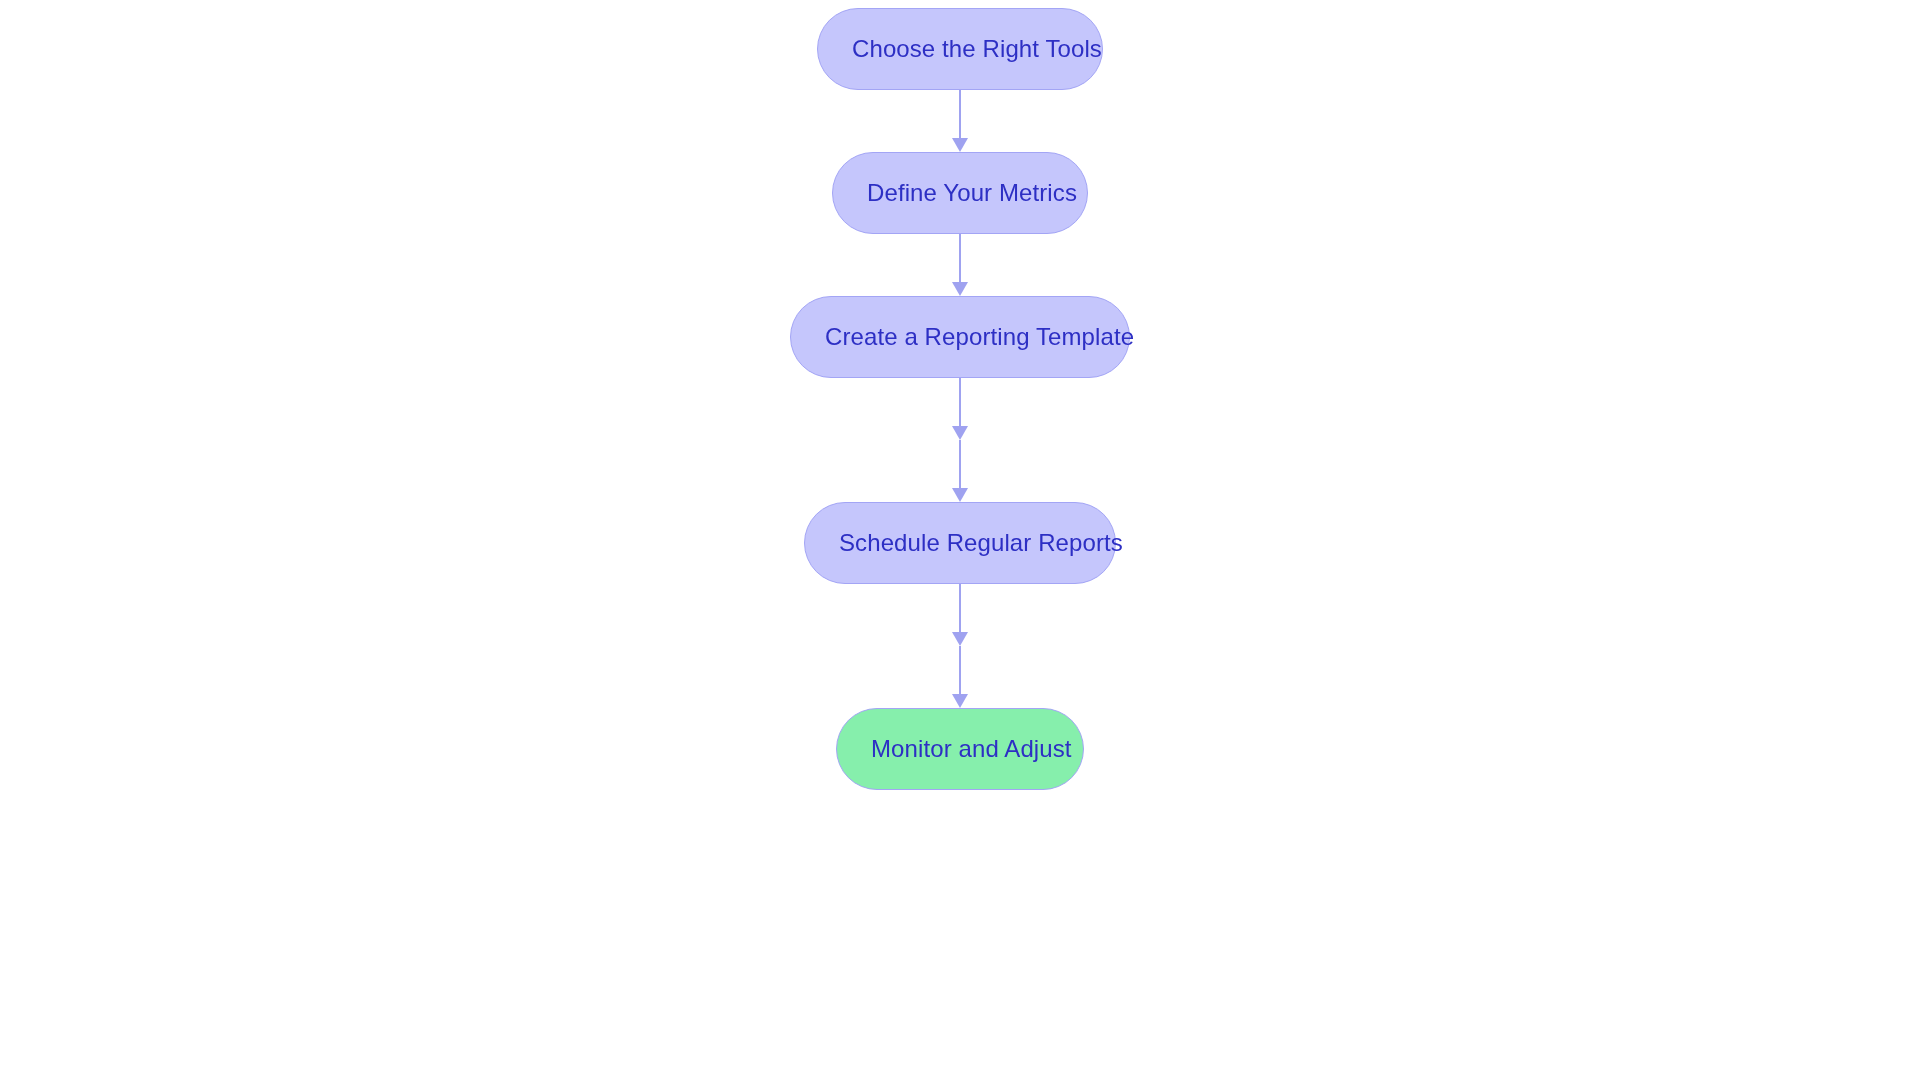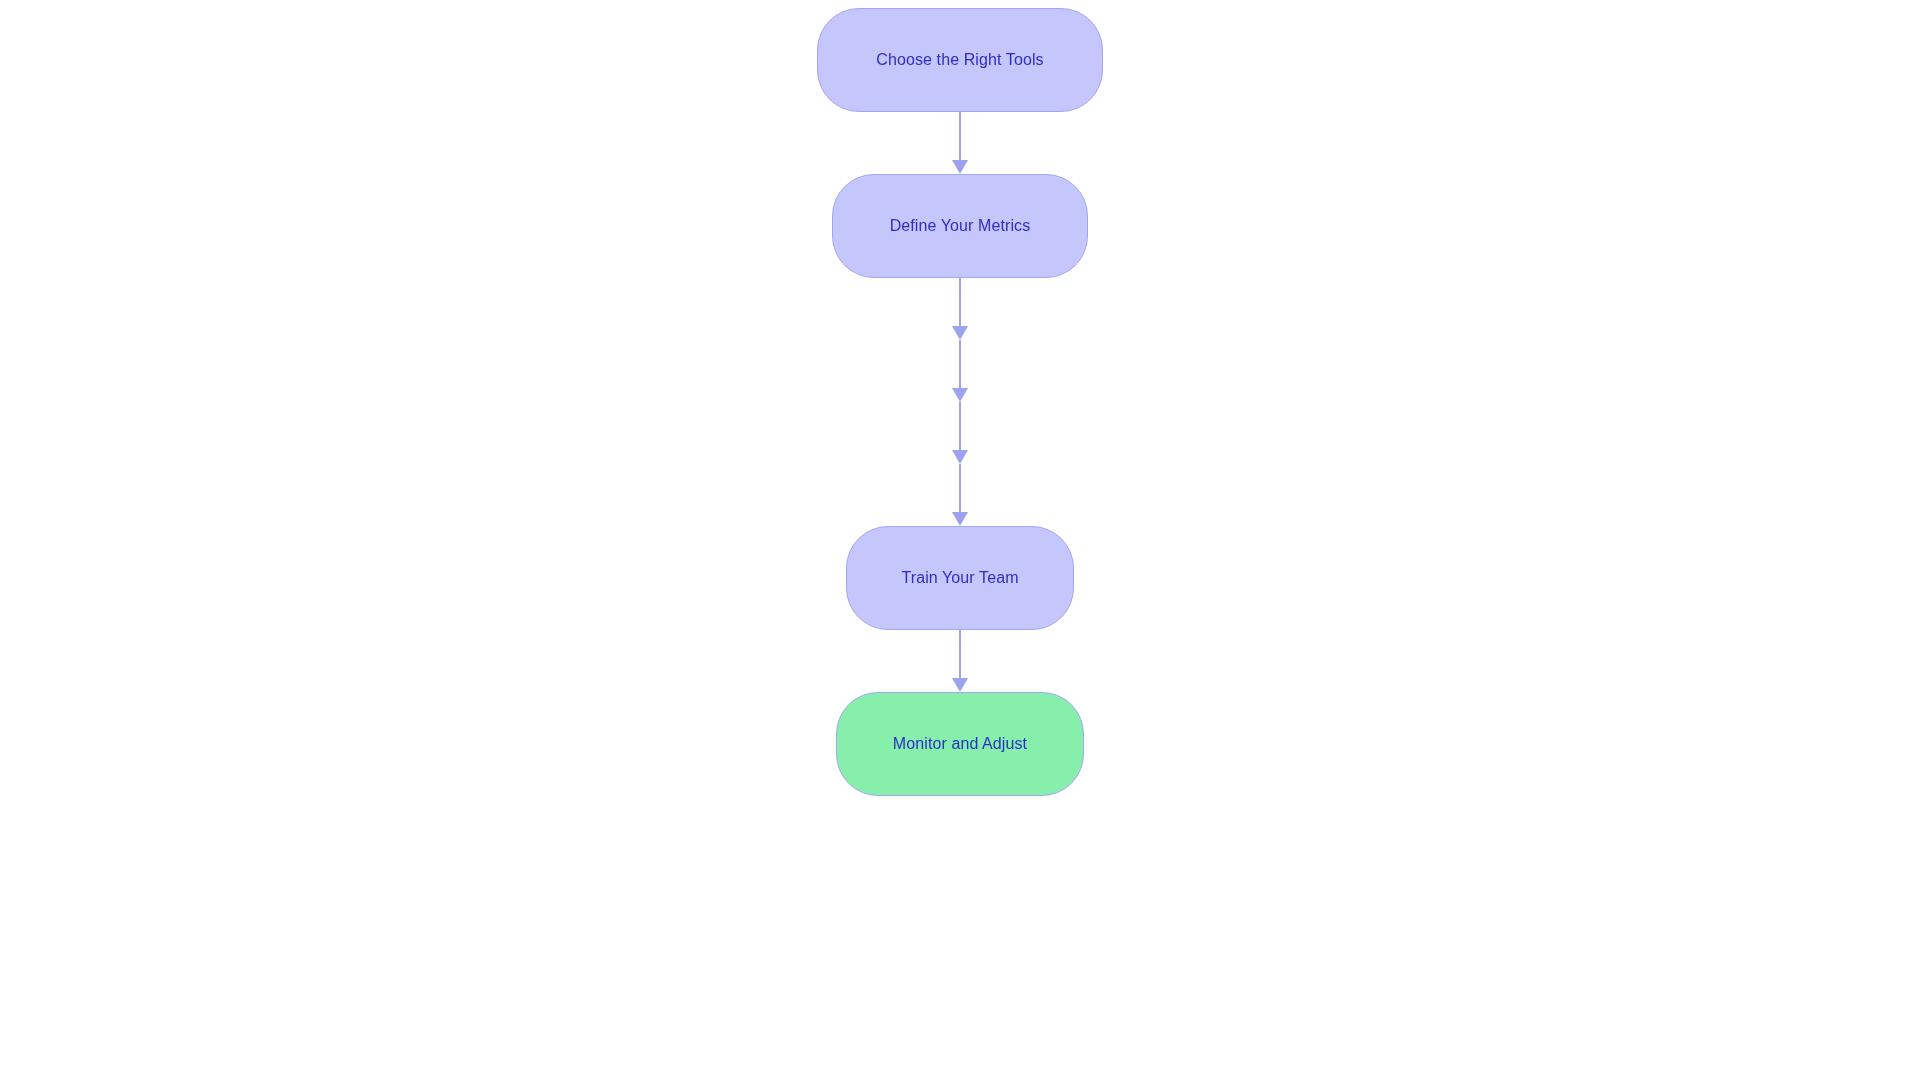--- a/index.html
+++ b/index.html
@@ -30,31 +30,31 @@
     flex-direction: column;
     align-items: center;
   }
 
   .flow-node {
     box-sizing: border-box;
     background: #c5c6fc;
     border: 1.6px solid #a3a5f5;
     border-radius: 42px;
     color: #2d2fc4;
-    font-size: 16px;
+    font-size: 24px;
     font-family: "Liberation Sans", sans-serif;
     font-weight: 400;
     letter-spacing: 0.1px;
     display: flex;
     align-items: center;
-    justify-content: center;
+    justify-content: flex-start;
     text-align: center;
     white-space: nowrap;
     padding: 0 34px;
-    height: 104px;
+    height: 82px;
     line-height: 1;
     user-select: none;
   }
 
   .flow-connector {
     position: relative;
     width: 20px;
     display: flex;
     flex-direction: column;
     align-items: center;
@@ -93,41 +93,44 @@
 
     <div class="flow-node" style="width: 256px; background: rgb(197, 198, 252); border-color: rgb(163, 165, 245); color: rgb(45, 47, 196);">
       <span>Define Your Metrics</span>
     </div>
 
     <div class="flow-connector" style="height:62px">
       <div class="connector-line" style="background: rgb(159, 162, 240);"></div>
       <div class="connector-arrowhead" style="border-top-color: rgb(159, 162, 240);"></div>
     </div>
 
+    <div class="flow-node" style="width: 340px; background: rgb(197, 198, 252); border-color: rgb(163, 165, 245); color: rgb(45, 47, 196);">
+      <span>Create a Reporting Template</span>
+    </div>
 
     <div class="flow-connector" style="height:62px">
       <div class="connector-line" style="background: rgb(159, 162, 240);"></div>
       <div class="connector-arrowhead" style="border-top-color: rgb(159, 162, 240);"></div>
     </div>
 
 
     <div class="flow-connector" style="height:62px">
       <div class="connector-line" style="background: rgb(159, 162, 240);"></div>
       <div class="connector-arrowhead" style="border-top-color: rgb(159, 162, 240);"></div>
     </div>
 
+    <div class="flow-node" style="width: 312px; background: rgb(197, 198, 252); border-color: rgb(163, 165, 245); color: rgb(45, 47, 196);">
+      <span>Schedule Regular Reports</span>
+    </div>
 
     <div class="flow-connector" style="height:62px">
       <div class="connector-line" style="background: rgb(159, 162, 240);"></div>
       <div class="connector-arrowhead" style="border-top-color: rgb(159, 162, 240);"></div>
     </div>
 
-    <div class="flow-node" style="width: 228px; background: rgb(197, 198, 252); border-color: rgb(163, 165, 245); color: rgb(45, 47, 196);">
-      <span>Train Your Team</span>
-    </div>
 
     <div class="flow-connector" style="height:62px">
       <div class="connector-line" style="background: rgb(159, 162, 240);"></div>
       <div class="connector-arrowhead" style="border-top-color: rgb(159, 162, 240);"></div>
     </div>
 
     <div class="flow-node" style="width: 248px; background: #86efac; border-color: rgb(163, 165, 245); color: rgb(45, 47, 196);">
       <span>Monitor and Adjust</span>
     </div>
 

